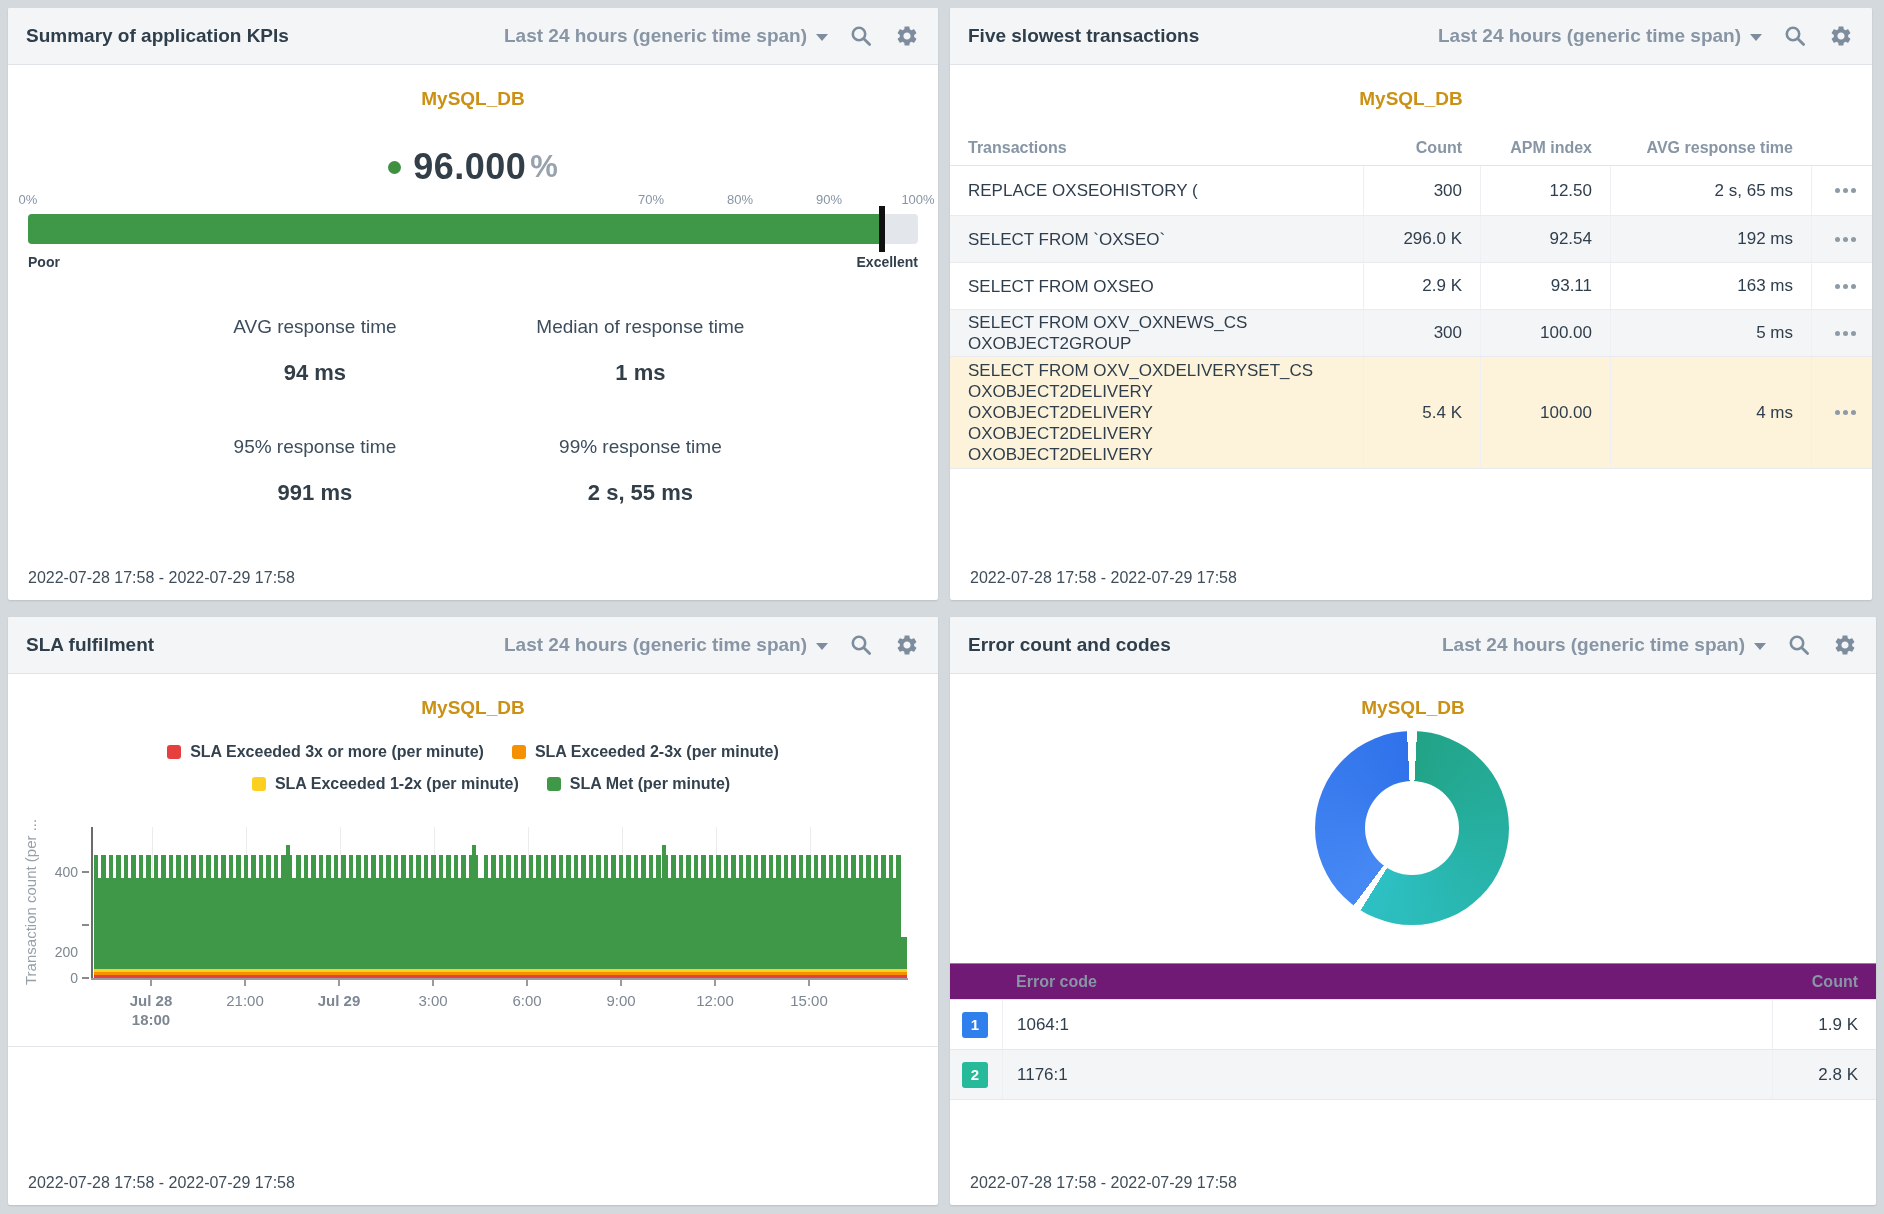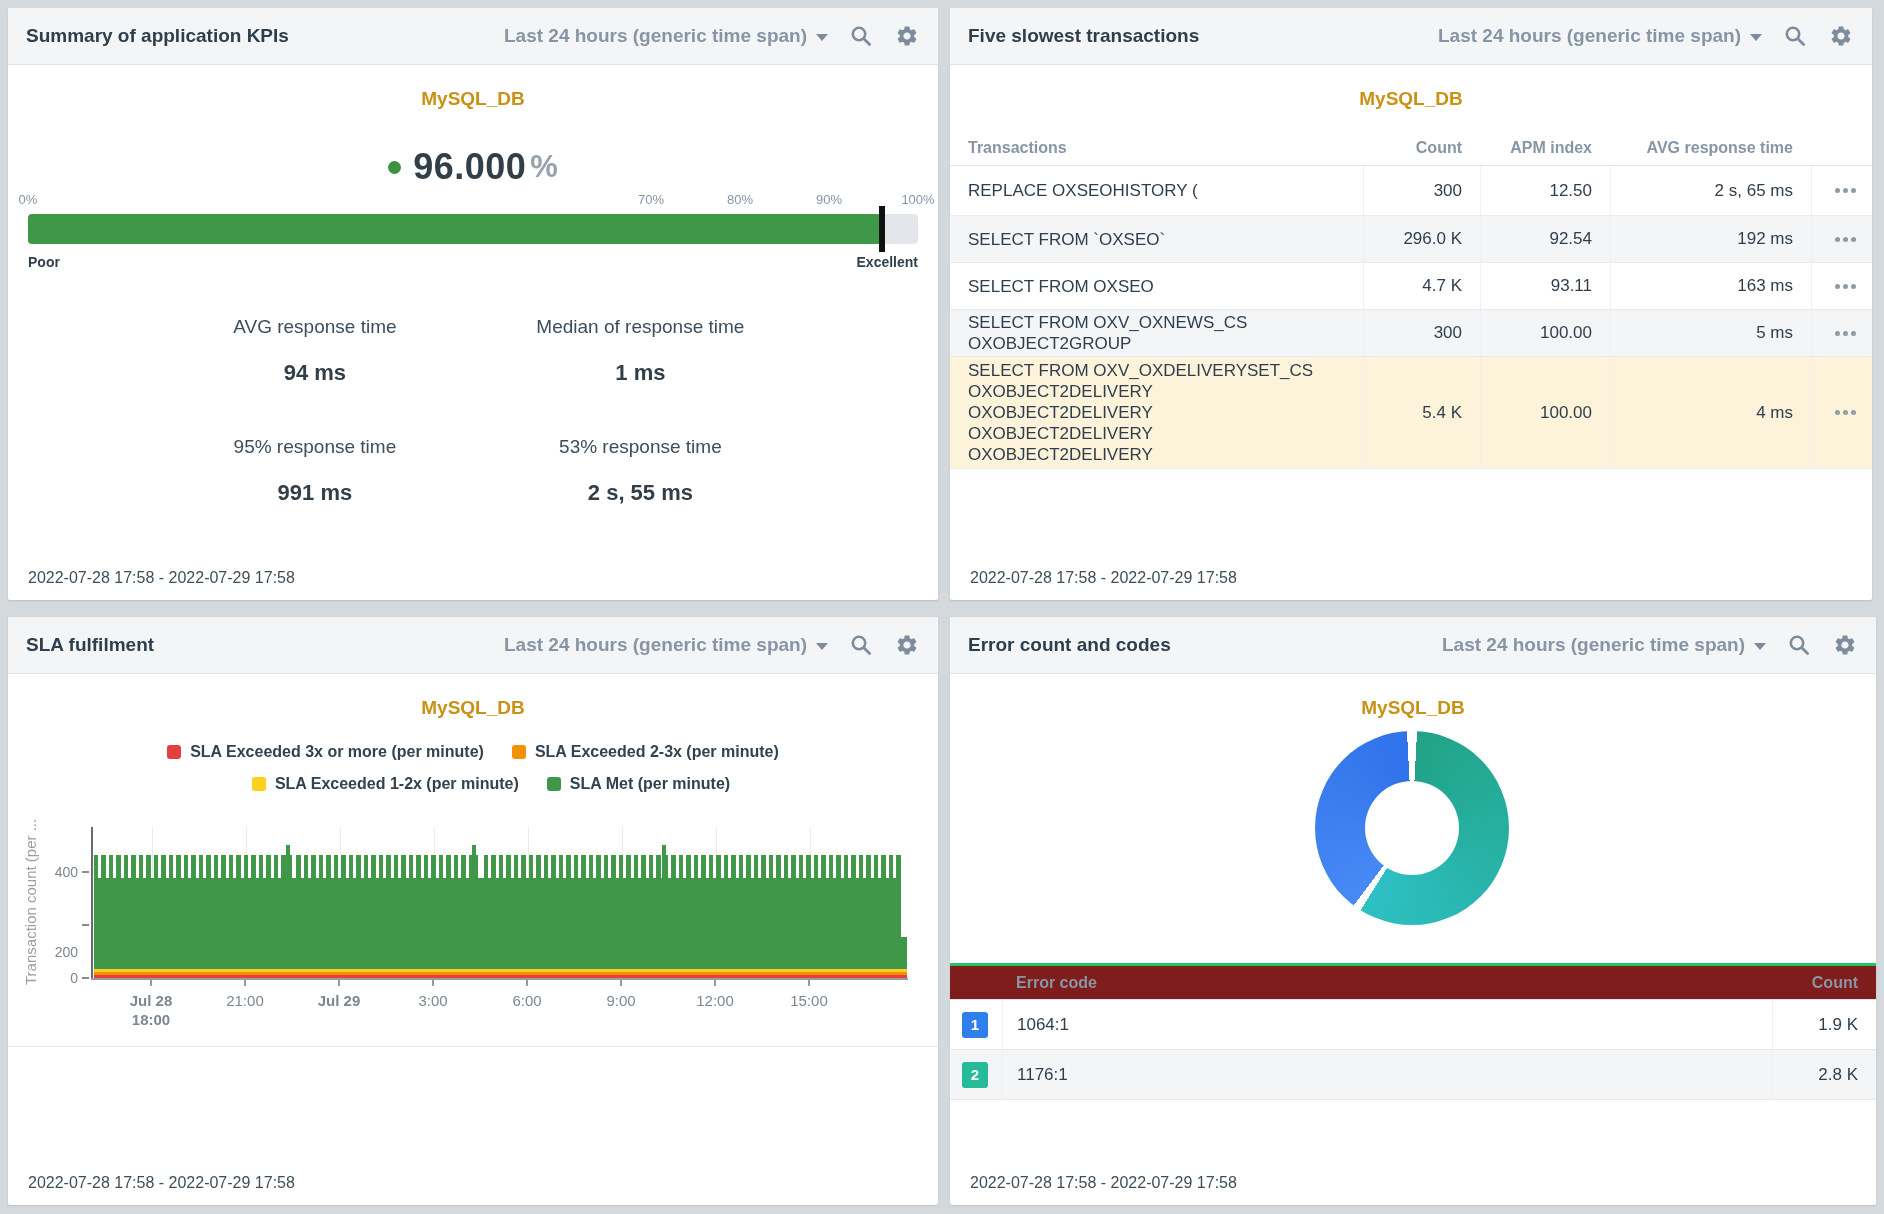--- a/index.html
+++ b/index.html
@@ -112,21 +112,21 @@
   .donut { position:absolute; left:365px; top:114px; width:194px; height:194px; border-radius:50%;
     background:conic-gradient(from 0deg,
       #ffffff 0deg 3deg,
       #21a386 3deg, #2dc0c4 212deg,
       #ffffff 212deg 217deg,
       #4789f4 217deg, #2f72ea 357deg,
       #ffffff 357deg 360deg); }
   .donut-hole { position:absolute; left:50px; top:50px; width:94px; height:94px; border-radius:50%; background:#fff; }
   .err-table { position:absolute; left:0; right:0; top:346px; }
   .err-row { display:grid; grid-template-columns:52px 1fr 104px; align-items:center; }
-  .err-head { height:37px; background:#7f1d1d; border-top:3px solid #22c55e; border-bottom:1px solid #e2e5e9; }
+  .err-head { height:37px; background:#701a75; border-top:1px solid #22c55e; border-bottom:1px solid #e2e5e9; }
   .err-head .err-code-h { grid-column:2; font-size:16px; font-weight:bold; color:#8795a5; padding-left:14px; }
   .err-head .err-count-h { text-align:right; padding-right:18px; font-size:16px; font-weight:bold; color:#8795a5; }
   .err-datarow { height:50px; border-bottom:1px solid #e6e8eb; }
   .err-badge { width:26px; height:26px; border-radius:3px; color:#fff; font-size:15px; font-weight:bold; display:flex; align-items:center; justify-content:center; margin-left:12px; }
   .badge-blue { background:#2f80ed; } .badge-teal { background:#26b99a; }
   .err-code { padding-left:14px; font-size:17px; color:#2f3e4d; border-left:1px solid #eef0f3; align-self:stretch; display:flex; align-items:center; }
   .err-count { text-align:right; padding-right:18px; font-size:17px; color:#2f3e4d; border-left:1px solid #eef0f3; align-self:stretch; display:flex; align-items:center; justify-content:flex-end; }
 </style>
 </head>
 <body>
@@ -182,21 +182,21 @@
   </div>
   <div class="metric m1">
     <div class="mlabel">Median of response time</div>
     <div class="mvalue">1 ms</div>
   </div>
   <div class="metric m2">
     <div class="mlabel">95% response time</div>
     <div class="mvalue">991 ms</div>
   </div>
   <div class="metric m3">
-    <div class="mlabel">53% response time</div>
+    <div class="mlabel">99% response time</div>
     <div class="mvalue">2 s, 55 ms</div>
   </div>
 
   <div class="pfooter">2022-07-28 17:58 - 2022-07-29 17:58</div>
 </div>
 
 <div class="panel" id="panel-slowest">
   <div class="phead">
     <span class="ptitle">Five slowest transactions</span>
     <span class="spacer"></span>
@@ -241,21 +241,21 @@
       <div class="tx-cell-tx">SELECT FROM `OXSEO`</div>
       <div class="tx-cell-num">296.0 K</div>
       <div class="tx-cell-num">92.54</div>
       <div class="tx-cell-num">192 ms</div>
       <div class="tx-cell-menu">
           <span class="dots"></span>
         </div>
     </div>
     <div class="tx-row r-h47">
       <div class="tx-cell-tx">SELECT FROM OXSEO</div>
-      <div class="tx-cell-num">4.7 K</div>
+      <div class="tx-cell-num">2.9 K</div>
       <div class="tx-cell-num">93.11</div>
       <div class="tx-cell-num">163 ms</div>
       <div class="tx-cell-menu">
           <span class="dots"></span>
         </div>
     </div>
     <div class="tx-row r-h47 row-alt">
       <div class="tx-cell-tx">SELECT FROM OXV_OXNEWS_CS
 OXOBJECT2GROUP</div>
       <div class="tx-cell-num">300</div>

